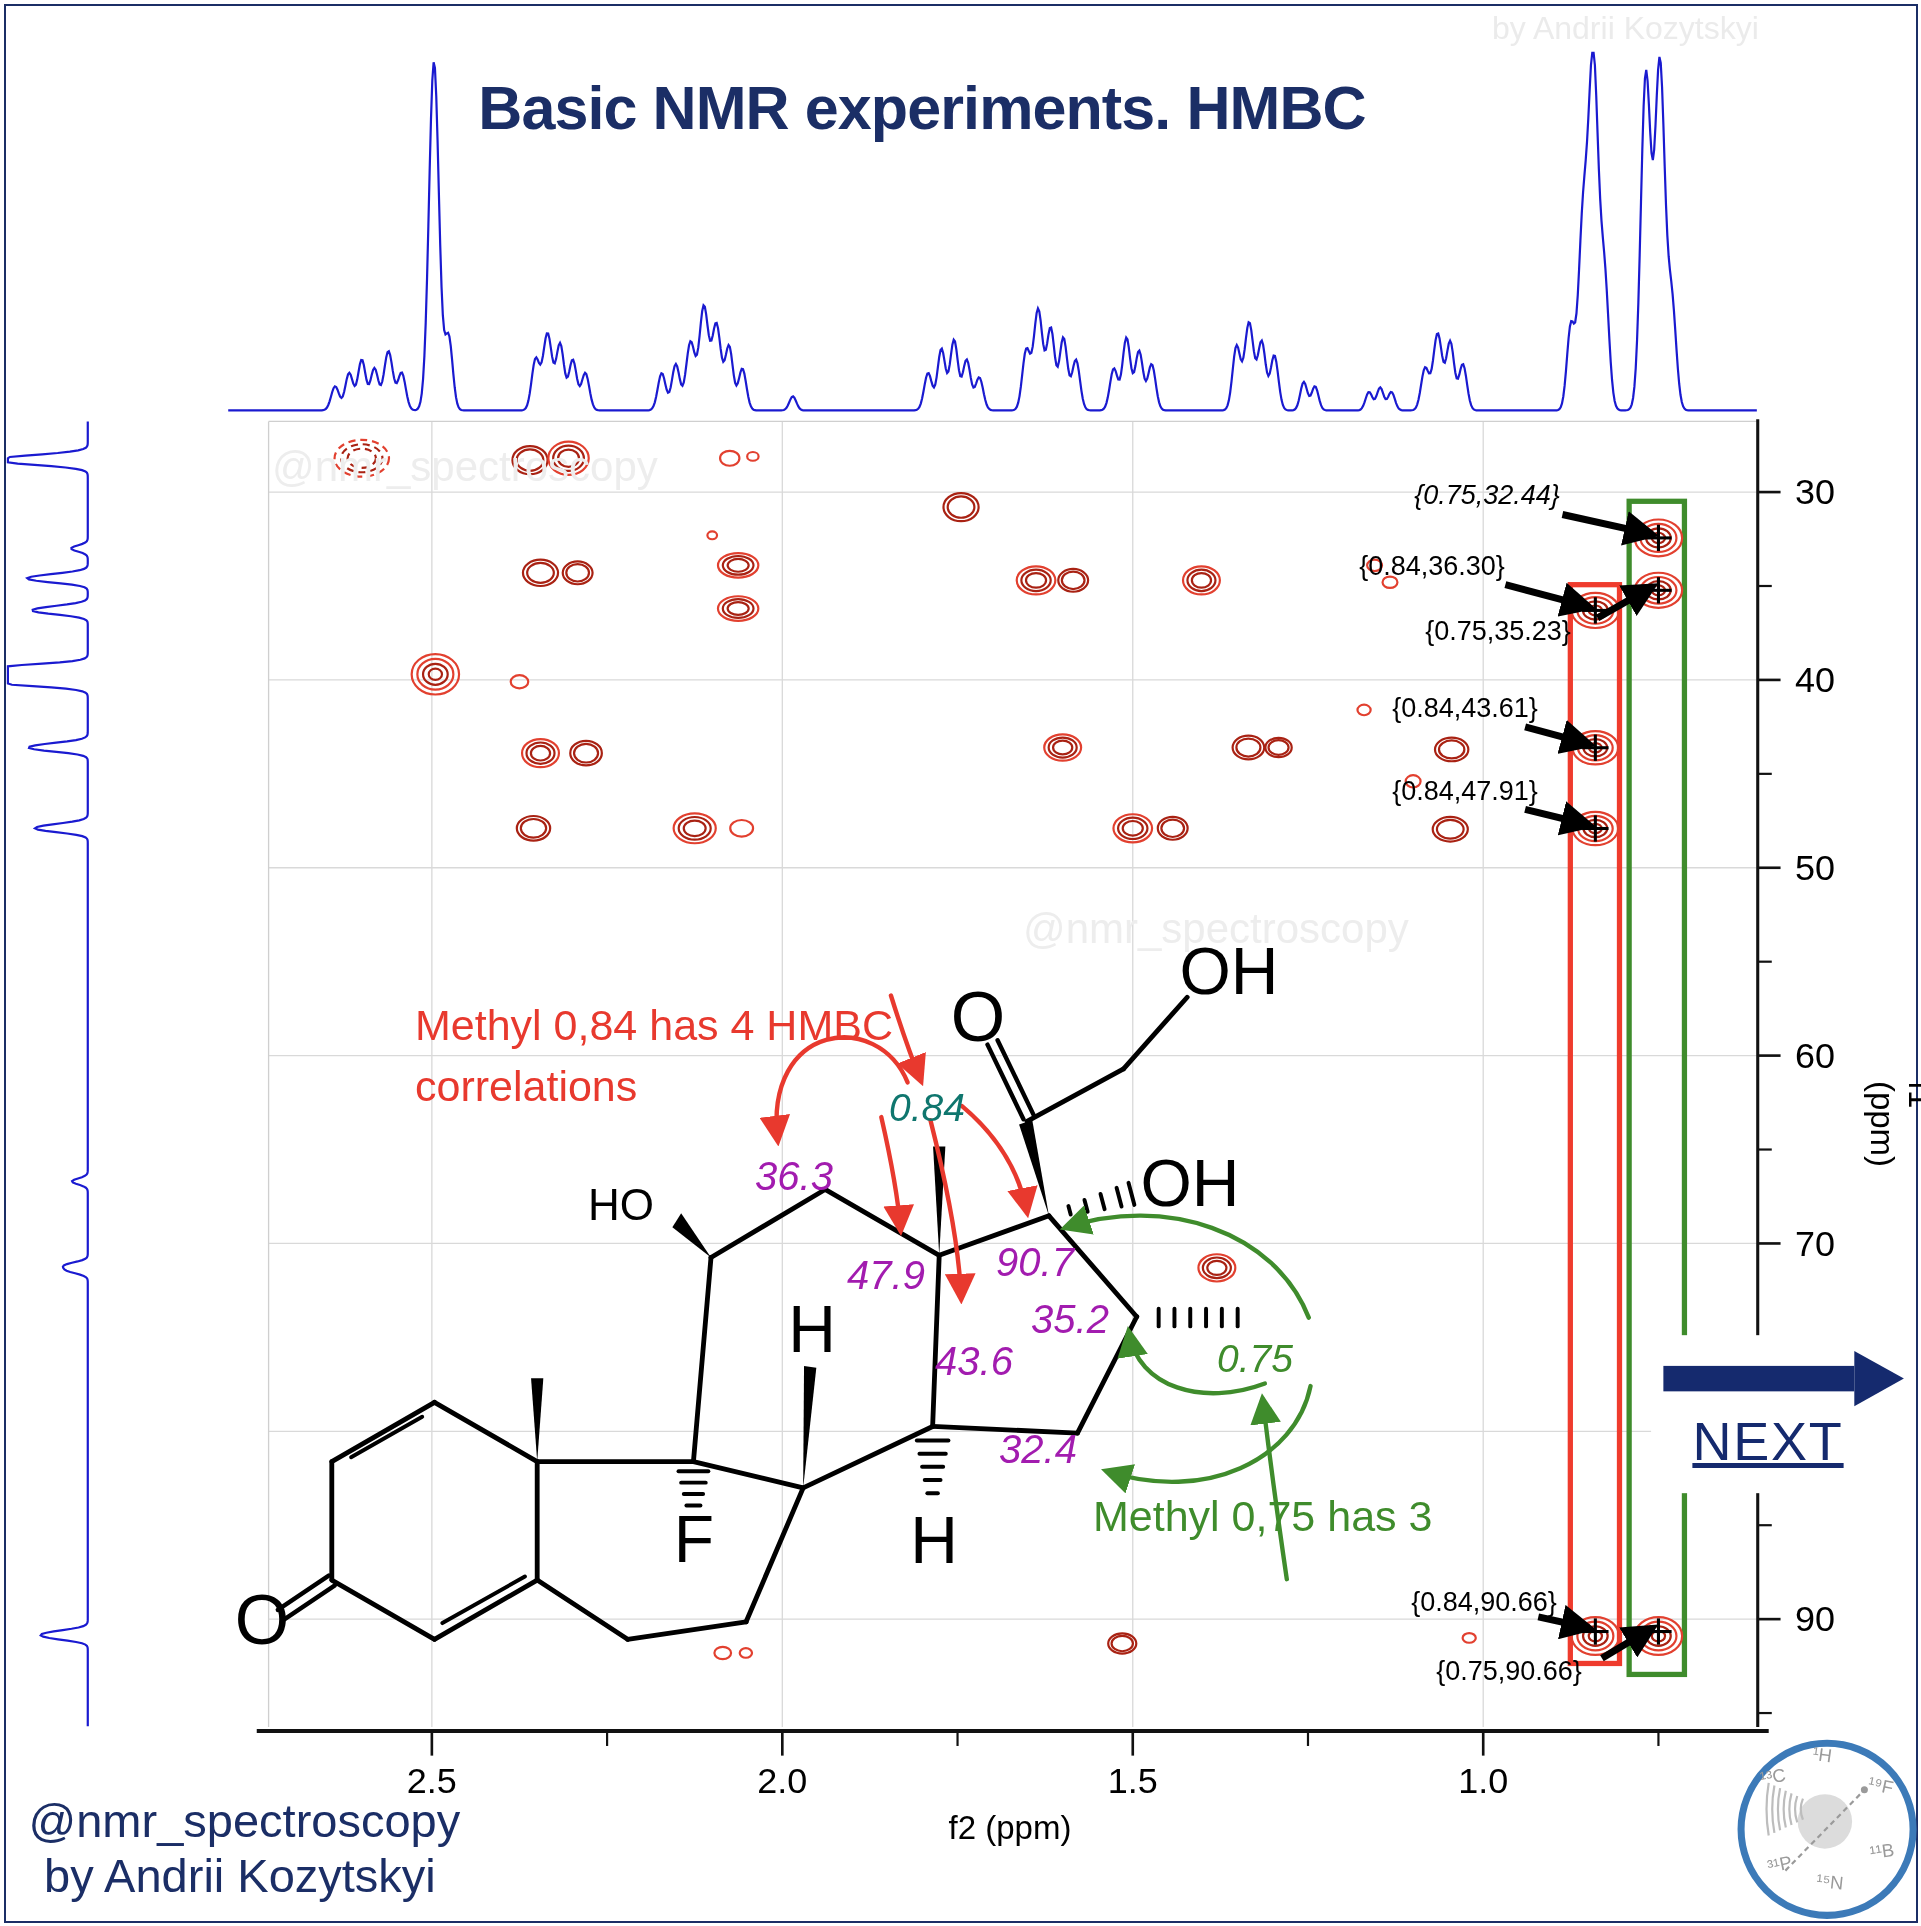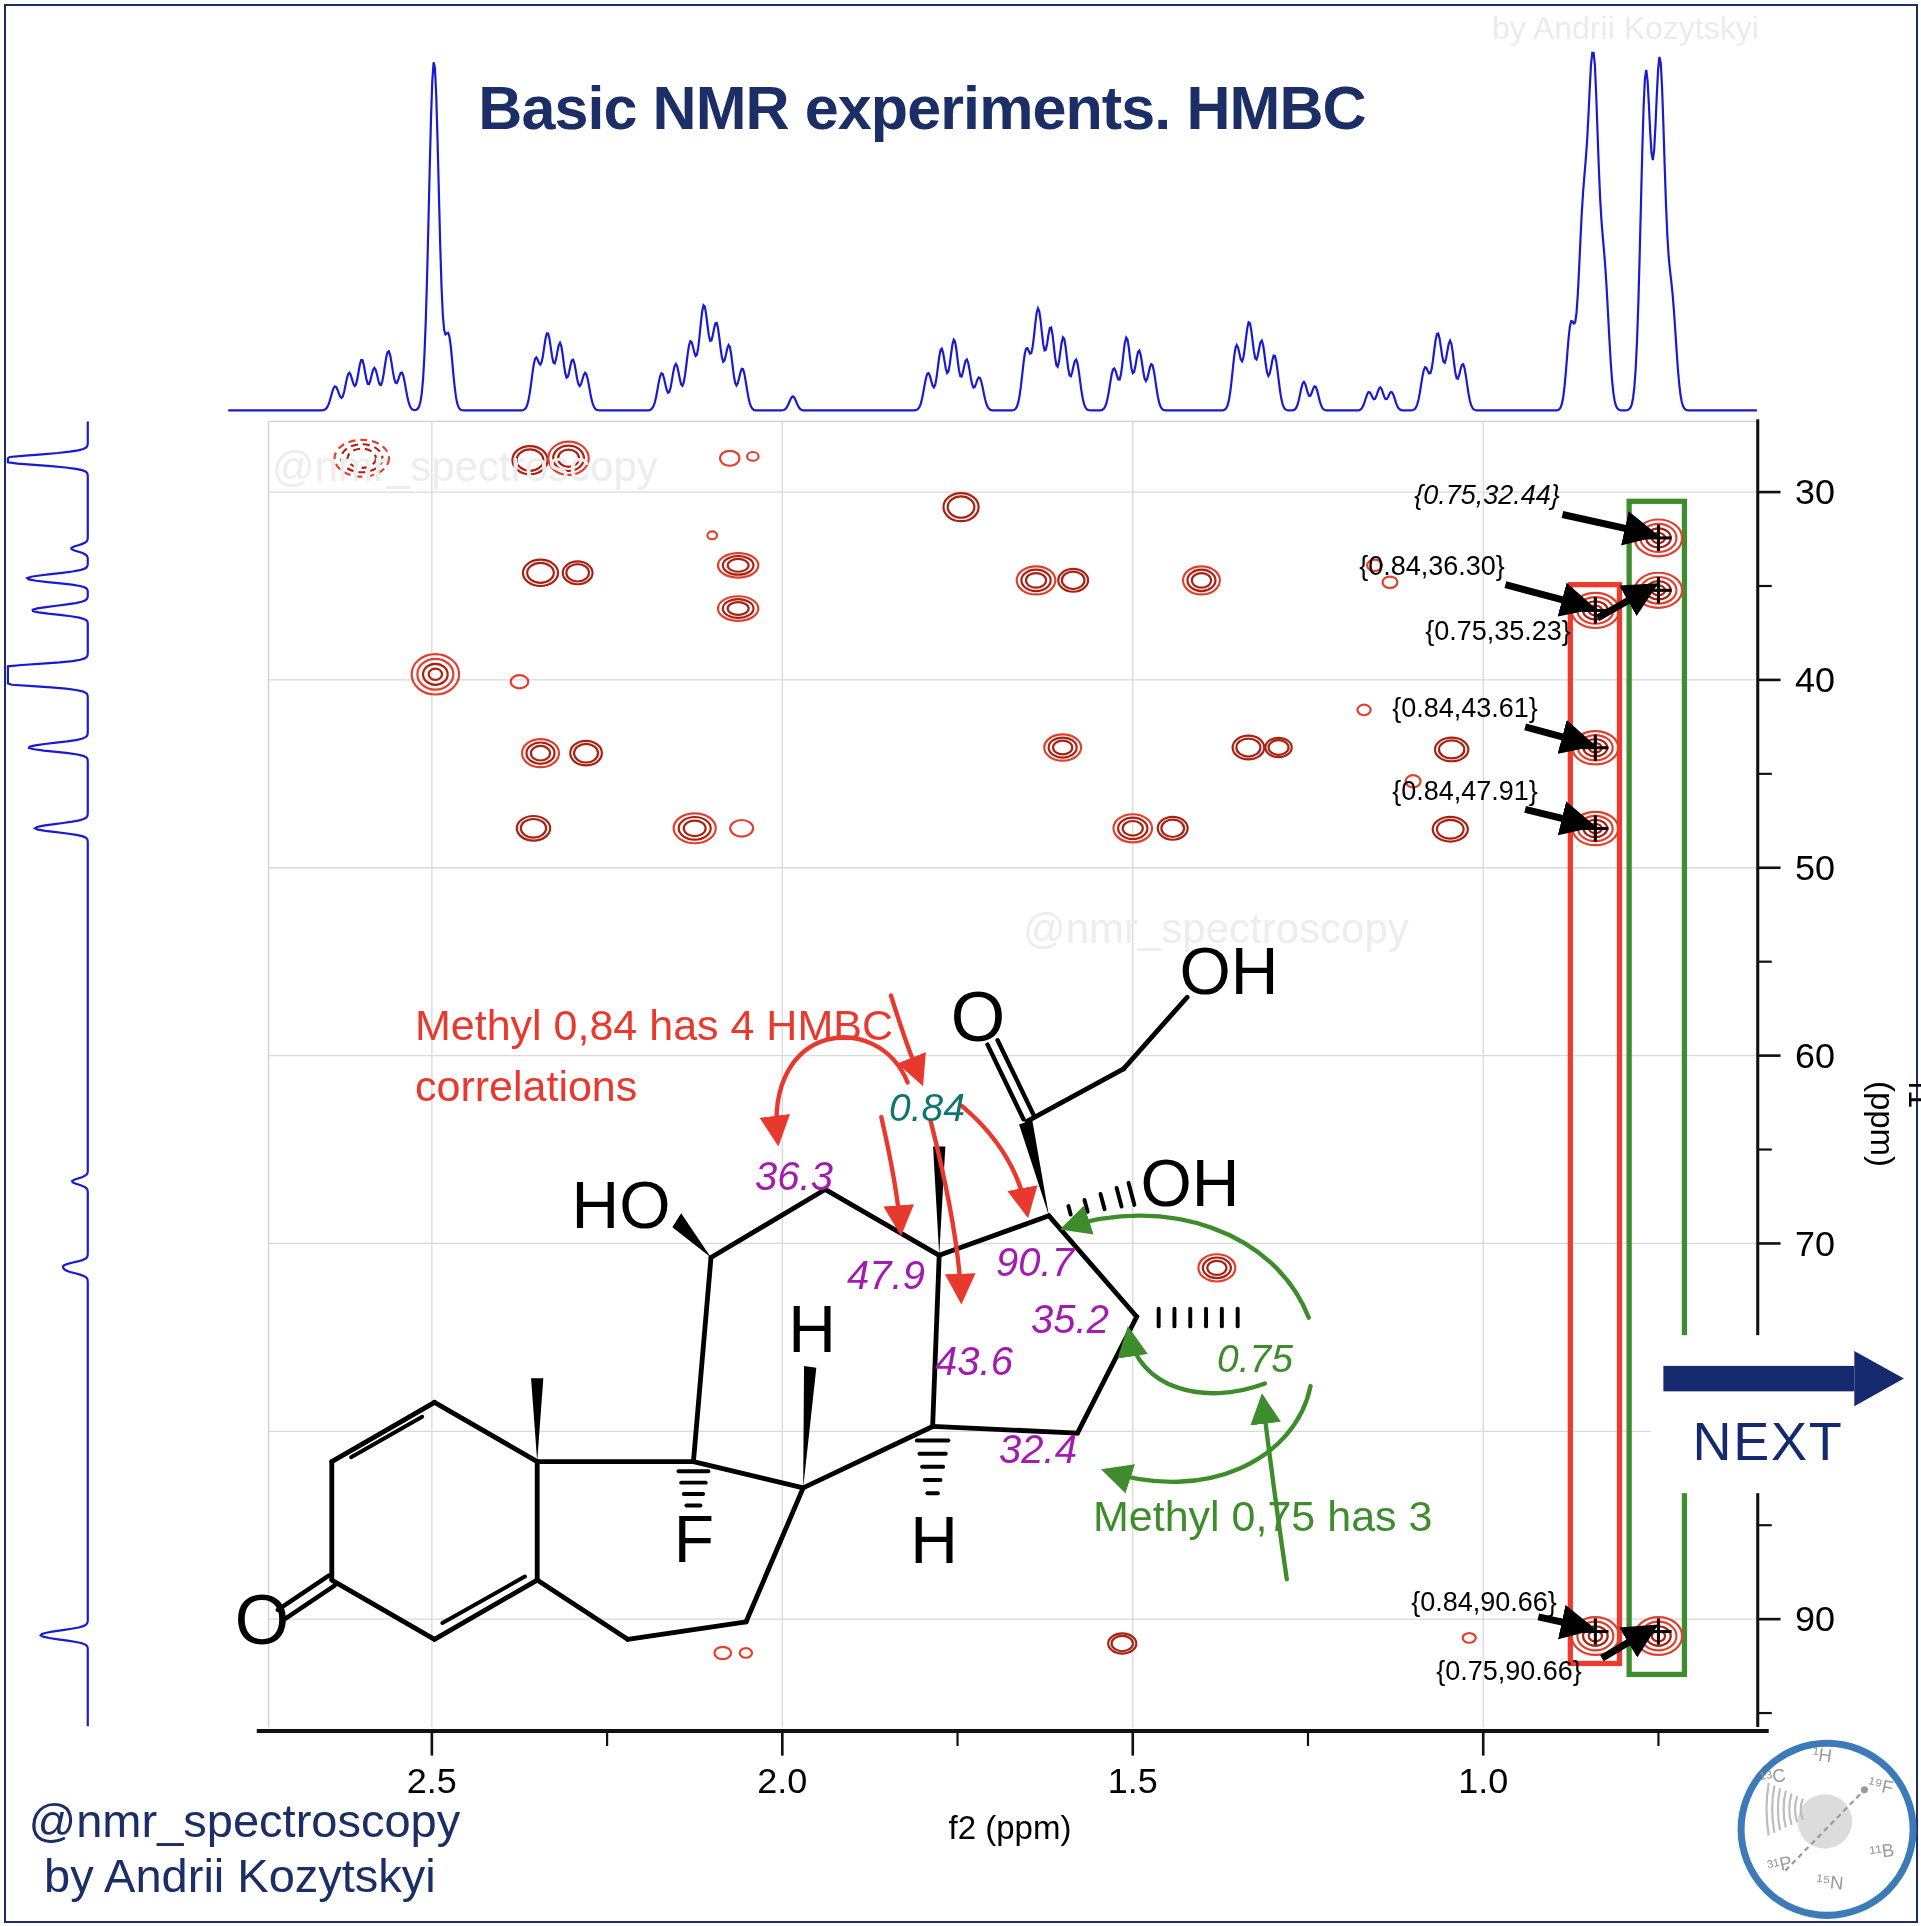--- a/index.html
+++ b/index.html
@@ -10,21 +10,21 @@
   .ctr{transform:translate(-50%,-50%);white-space:nowrap;}
   #title{left:922px;top:108px;font-size:61px;font-weight:bold;color:#1b2e66;letter-spacing:-0.9px;}
   #wm-top{left:1492px;top:9.7px;font-size:32px;color:#ebebeb;white-space:nowrap;}
   .plot-wm{font-size:42px;color:#ededed;white-space:nowrap;}
   .peak-label{font-size:27px;color:#000;white-space:nowrap;}
   #f2label{left:1010px;top:1828px;font-size:33px;color:#000;}
   #f1label{left:1901px;top:1124px;font-size:33px;color:#000;transform:translate(-50%,-50%) rotate(90deg);}
   .note{font-size:43px;line-height:61px;white-space:nowrap;}
   #red-note{left:415px;top:995px;color:#e8392e;}
   #green-note{left:1093px;top:1486px;color:#3f8c2c;}
-  #next-label{left:1768px;top:1441px;font-size:54px;color:#152a6e;letter-spacing:1.8px;}
+  #next-label{left:1768px;top:1441px;font-size:54px;color:#152a6e;letter-spacing:1.8px;text-decoration:underline;}
   #footer1{left:28.5px;top:1793px;font-size:47px;color:#1b2e66;}
   #footer2{left:44px;top:1848px;font-size:47px;color:#1b2e66;}
   .atomlbl{color:#000;white-space:nowrap;}
   .shift{font-style:italic;color:#a21caf;font-size:40px;white-space:nowrap;}
   .pshift{font-style:italic;font-size:39px;white-space:nowrap;}
   svg{position:absolute;left:0;top:0;}
 </style>
 </head>
 <body>
 
@@ -449,21 +449,21 @@
 
   <div id="dyn-labels">
       <div class="abs ctr peak-label" style="left: 1487px; top: 495px; font-style: italic;">{0.75,32.44}</div>
       <div class="abs ctr peak-label" style="left: 1432px; top: 566px;">{0.84,36.30}</div>
       <div class="abs ctr peak-label" style="left: 1498px; top: 631px;">{0.75,35.23}</div>
       <div class="abs ctr peak-label" style="left: 1465px; top: 708px;">{0.84,43.61}</div>
       <div class="abs ctr peak-label" style="left: 1465px; top: 791px;">{0.84,47.91}</div>
       <div class="abs ctr peak-label" style="left: 1484px; top: 1602px;">{0.84,90.66}</div>
       <div class="abs ctr peak-label" style="left: 1509px; top: 1671px;">{0.75,90.66}</div>
       <div class="abs ctr atomlbl" style="left: 262px; top: 1620px; font-size: 70px;">O</div>
-      <div class="abs ctr atomlbl" style="left: 621px; top: 1205px; font-size: 66px;">HO</div>
+      <div class="abs ctr atomlbl" style="left: 621px; top: 1205px; font-size: 44px;">HO</div>
       <div class="abs ctr atomlbl" style="left: 978px; top: 1017px; font-size: 70px;">O</div>
       <div class="abs ctr atomlbl" style="left: 1229px; top: 971px; font-size: 66px;">OH</div>
       <div class="abs ctr atomlbl" style="left: 1190px; top: 1183px; font-size: 66px;">OH</div>
       <div class="abs ctr atomlbl" style="left: 694px; top: 1539px; font-size: 66px;">F</div>
       <div class="abs ctr atomlbl" style="left: 812px; top: 1329px; font-size: 66px;">H</div>
       <div class="abs ctr atomlbl" style="left: 934px; top: 1540px; font-size: 66px;">H</div>
       <div class="abs ctr shift" style="left: 794px; top: 1176px;">36.3</div>
       <div class="abs ctr shift" style="left: 886px; top: 1275px;">47.9</div>
       <div class="abs ctr shift" style="left: 1035px; top: 1262px;">90.7</div>
       <div class="abs ctr shift" style="left: 974px; top: 1361px;">43.6</div>

